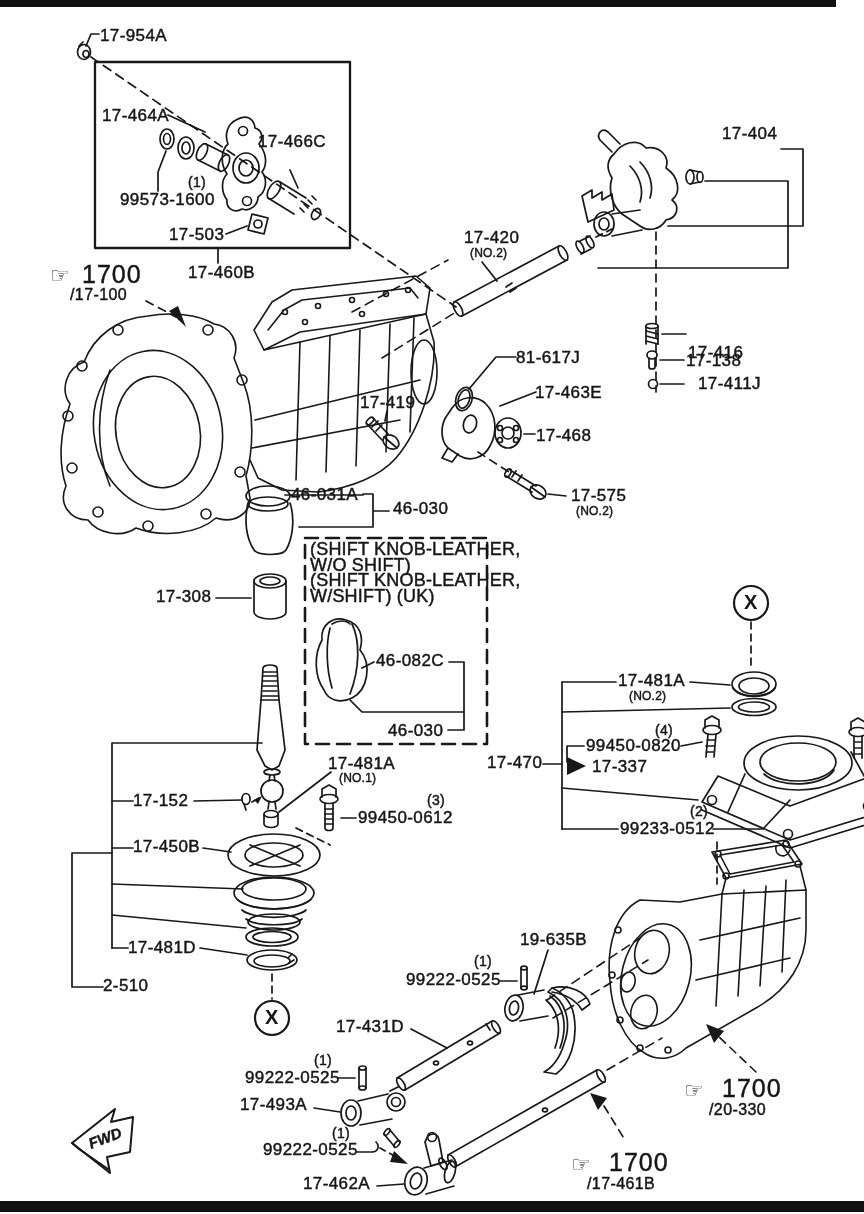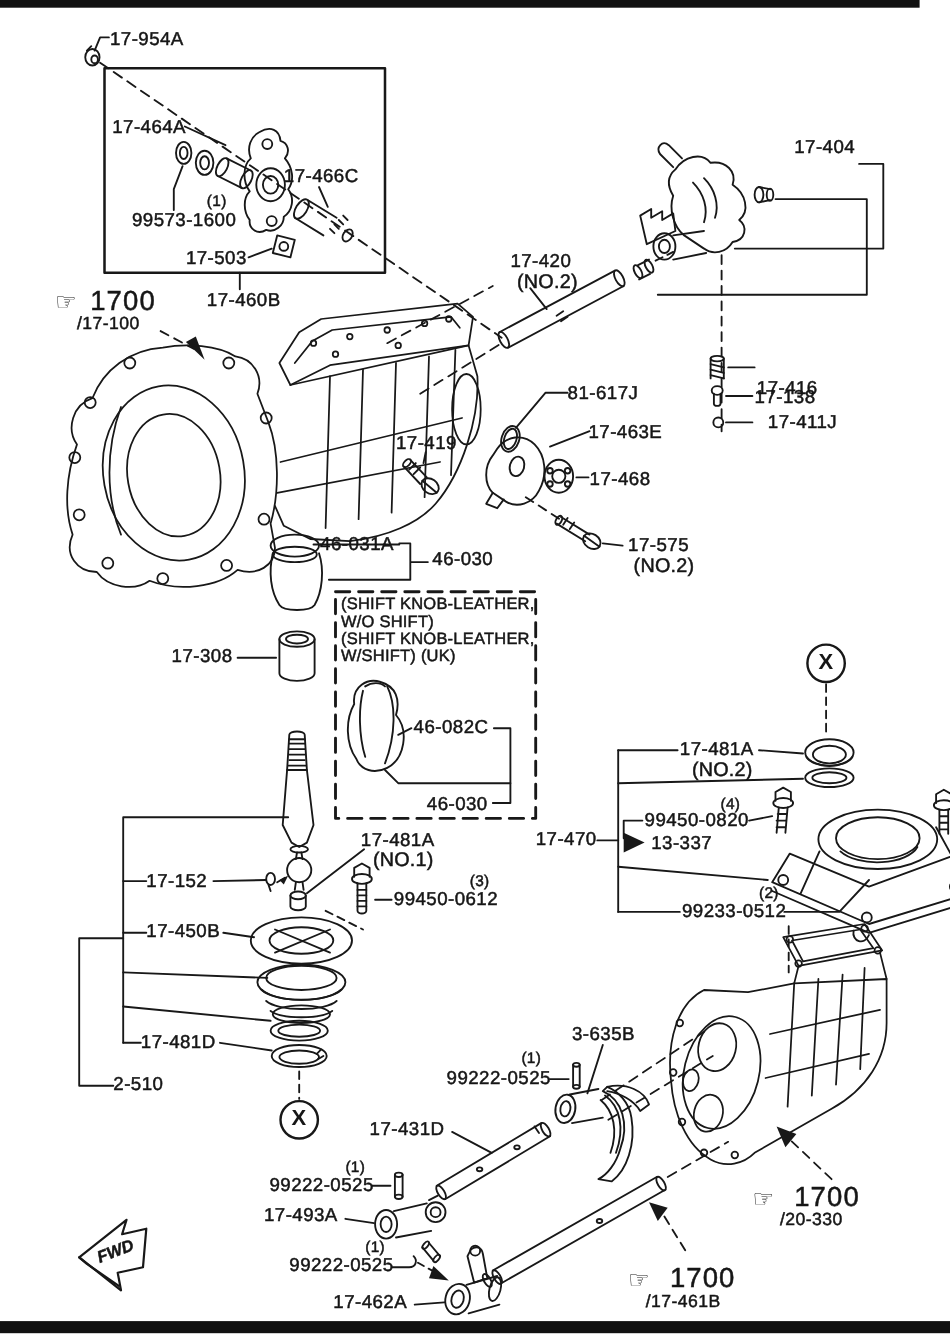--- a/index.html
+++ b/index.html
@@ -4,27 +4,27 @@
 <style>
   html,body{margin:0;padding:0;background:#e8e8e8;}
   .page{position:relative;width:864px;height:1214px;background:#ffffff;overflow:hidden;
         font-family:"Liberation Sans",sans-serif;color:#161616;}
   svg.art{position:absolute;left:0;top:0;}
   .lbl,.qty,.note,.big,.sub,.hand,.xsym,.fwd,.knobnote{
       position:absolute;white-space:nowrap;color:#161616;
       -webkit-text-stroke:0.45px #161616;}
   .lbl{font-size:17px;letter-spacing:.4px;}
   .qty{font-size:14px;letter-spacing:.3px;}
-  .note{font-size:18px;letter-spacing:.2px;}
+  .note{font-size:12px;letter-spacing:.2px;}
   .big{font-size:25px;letter-spacing:1px;}
   .sub{font-size:16px;letter-spacing:.4px;}
   .hand{font-size:22px;font-family:"DejaVu Sans",sans-serif;-webkit-text-stroke:0;}
   .xsym{font-size:20px;font-weight:bold;-webkit-text-stroke:0;}
   .fwd{font-size:15px;font-weight:bold;font-style:italic;transform:rotate(-21deg);transform-origin:left top;}
-  .knobnote{font-size:15px;line-height:15.6px;letter-spacing:.2px;}
+  .knobnote{font-size:18px;line-height:15.6px;letter-spacing:.2px;}
 </style>
 </head>
 <body>
 
 <div class="page">
 
 <svg class="art" width="864" height="1214" viewBox="0 0 864 1214" fill="none" stroke="#181818" stroke-width="1.7" stroke-linecap="round" stroke-linejoin="round">
 
   <g stroke="none" fill="#111">
     <rect x="0" y="0" width="836" height="7"></rect>
@@ -365,21 +365,21 @@
   <g stroke-width="2">
     <path d="M133 1117 L111 1122 L115 1109 L72 1143 L110 1173 L107 1157 L130 1152 Z"></path>
     <path d="M72 1143 L79 1149 L108 1169"></path>
   </g>
 </svg>
 
 <div class="lbl" style="left:100px;top:26px">17-954A</div>
 <div class="lbl" style="left:102px;top:106px">17-464A</div>
 <div class="qty" style="left:188px;top:174px">(1)</div>
 <div class="lbl" style="left:120px;top:190px">99573-1600</div>
-<div class="lbl" style="left:258px;top:150px">17-466C</div>
+<div class="lbl" style="left:258px;top:132px">17-466C</div>
 <div class="lbl" style="left:169px;top:225px">17-503</div>
 <div class="lbl" style="left:188px;top:263px">17-460B</div>
 
 <span class="hand" style="left:50px;top:263px">☞</span>
 <div class="big" style="left:82px;top:260px">1700</div>
 <div class="sub" style="left:70px;top:286px">/17-100</div>
 
 <div class="lbl" style="left:464px;top:228px">17-420</div>
 <div class="note" style="left:470px;top:246px">(NO.2)</div>
 <div class="lbl" style="left:722px;top:124px">17-404</div>
@@ -403,36 +403,36 @@
   <div>W/SHIFT) (UK)</div>
 </div>
 <div class="lbl" style="left:376px;top:651px">46-082C</div>
 <div class="lbl" style="left:388px;top:721px">46-030</div>
 
 <span class="xsym" style="left:744px;top:591px">X</span>
 <div class="lbl" style="left:618px;top:671px">17-481A</div>
 <div class="note" style="left:629px;top:689px">(NO.2)</div>
 <div class="qty" style="left:655px;top:722px">(4)</div>
 <div class="lbl" style="left:586px;top:736px">99450-0820</div>
-<div class="lbl" style="left:592px;top:757px">13-337</div>
+<div class="lbl" style="left:592px;top:757px">17-337</div>
 <div class="lbl" style="left:487px;top:753px">17-470</div>
 <div class="qty" style="left:690px;top:803px">(2)</div>
 <div class="lbl" style="left:620px;top:819px">99233-0512</div>
 
 <div class="lbl" style="left:133px;top:791px">17-152</div>
 <div class="lbl" style="left:328px;top:754px">17-481A</div>
 <div class="note" style="left:339px;top:771px">(NO.1)</div>
 <div class="qty" style="left:427px;top:792px">(3)</div>
 <div class="lbl" style="left:358px;top:808px">99450-0612</div>
 <div class="lbl" style="left:133px;top:837px">17-450B</div>
 <div class="lbl" style="left:128px;top:938px">17-481D</div>
 <div class="lbl" style="left:103px;top:976px">2-510</div>
 <span class="xsym" style="left:265px;top:1006px">X</span>
 
-<div class="lbl" style="left:520px;top:930px">3-635B</div>
+<div class="lbl" style="left:520px;top:930px">19-635B</div>
 <div class="qty" style="left:474px;top:953px">(1)</div>
 <div class="lbl" style="left:406px;top:970px">99222-0525</div>
 <div class="lbl" style="left:336px;top:1017px">17-431D</div>
 <div class="qty" style="left:314px;top:1052px">(1)</div>
 <div class="lbl" style="left:245px;top:1068px">99222-0525</div>
 <div class="lbl" style="left:240px;top:1095px">17-493A</div>
 <div class="qty" style="left:332px;top:1125px">(1)</div>
 <div class="lbl" style="left:263px;top:1140px">99222-0525</div>
 <div class="lbl" style="left:303px;top:1174px">17-462A</div>
 

